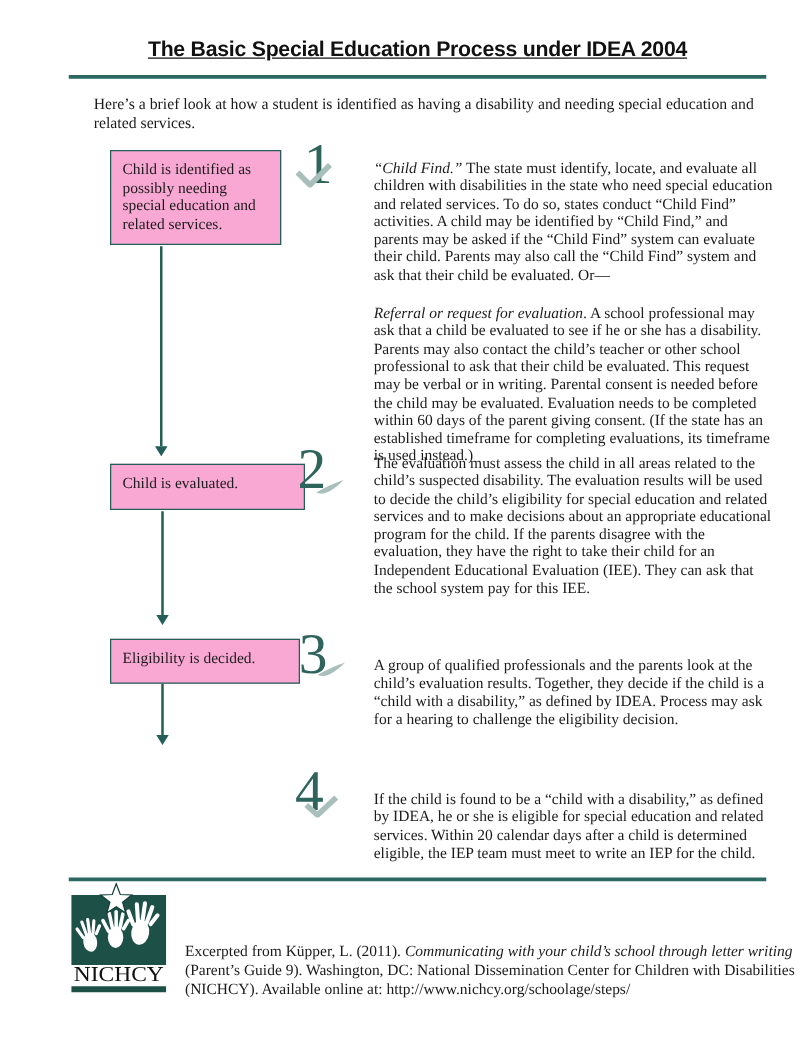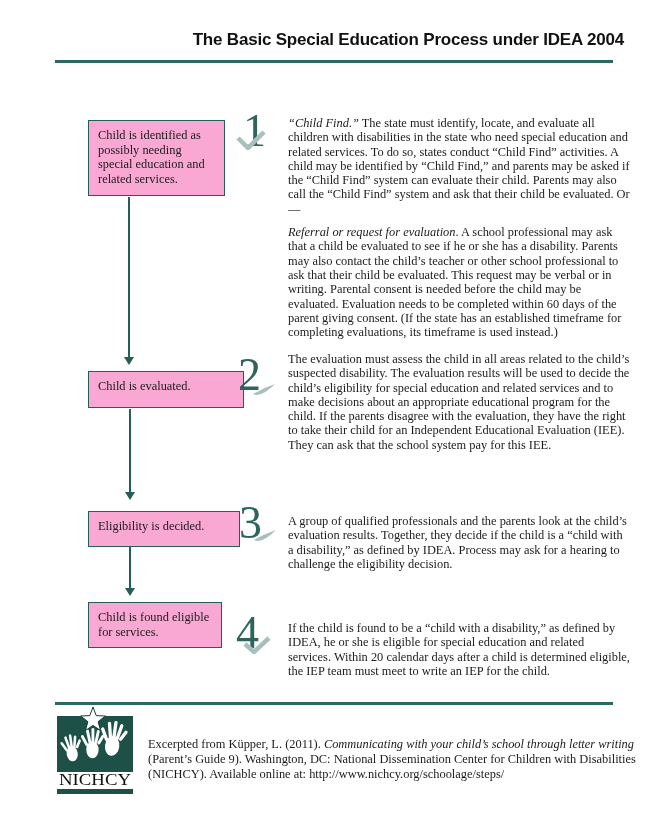--- a/index.html
+++ b/index.html
@@ -1,23 +1,23 @@
 <!DOCTYPE html>
 <html><head>
 <meta charset="utf-8">
 <style>
   html,body { margin:0; padding:0; background:#ffffff; }
   .page {
     position:relative; width:647px; height:836px; background:#ffffff;
     font-family:"Liberation Serif", serif; color:#1b1b1b; overflow:hidden;
   }
   .doc-title {
-    position:absolute; left:66px; top:30px; width:558px; text-align:right;
+    position:absolute; left:55px; top:30px; width:558px; text-align:center;
     font-family:"Liberation Sans", sans-serif; font-weight:bold; font-size:17px;
-    color:#111111; letter-spacing:-0.2px;
+    color:#111111; letter-spacing:-0.2px;text-decoration:underline;
   }
   .rule { position:absolute; height:3px; background:#2a6861; }
   .rule-top { left:55px; top:60px; width:558px; }
   .rule-bottom { left:55px; top:702px; width:558px; }
   .intro {
     position:absolute; left:75px; top:76px; width:542px;
     font-size:12.6px; line-height:14.8px;
   }
   .flow-box {
     position:absolute; box-sizing:border-box; border:1.5px solid #235e58;
@@ -41,48 +41,48 @@
     font-size:46px; line-height:1; color:#2f645d; font-weight:normal;
   }
   .step-num .swoosh { position:absolute; }
   #step-num-1 { left:243px; top:108px; }
   #step-num-2 { left:238px; top:352px; }
   #step-num-3 { left:239px; top:500px; }
   #step-num-4 { left:236px; top:610px; }
   .step-text {
     position:absolute; width:352px; font-size:12.4px; line-height:14.3px;
   }
-  .step-text p { margin:5px; }
+  .step-text p { margin:16px; }
   .step-text p + p { margin-top:9px; }
   #step-text-1 { left:283px; top:111px; }
   #step-text-2 { left:283px; top:347px;font-family:Liberation Serif, serif; }
   #step-text-3 { left:283px; top:509px; }
   #step-text-4 { left:283px; top:616px; }
   .logo { position:absolute; left:57px; top:706px; }
   .citation {
-    position:absolute; left:148px; top:737px; width:490px;
+    position:absolute; left:148px; top:754px; width:490px;
     font-size:12.4px; line-height:14.8px;
   }
 </style>
 </head>
 <body>
 
 <div class="page">
 
   <div class="doc-title">The Basic Special Education Process under IDEA 2004</div>
   <div class="rule rule-top"></div>
 
+  <div class="intro">Here’s a brief look at how a student is identified as having a disability and needing special education and related services.</div>
 
   <div class="flow-box" id="flow-box-1">Child is identified as possibly needing special education and related services.</div>
   <div class="arrow" id="arrow-1"></div>
   <div class="flow-box" id="flow-box-2">Child is evaluated.</div>
   <div class="arrow" id="arrow-2"></div>
   <div class="flow-box" id="flow-box-3">Eligibility is decided.</div>
   <div class="arrow" id="arrow-3"></div>
-  <div class="flow-box" id="flow-box-4">Child is found eligible for services.</div>
 
   <div class="step-num" id="step-num-1">
     <span>1</span>
     <svg class="swoosh" width="30" height="20" viewBox="0 0 30 20" style="left:-7px; bottom:4px;">
       <path d="M2,8 L12,18 L28,2" fill="none" stroke="#a9bfbb" stroke-width="4.5"></path>
     </svg>
   </div>
   <div class="step-text" id="step-text-1">
     <p><i>“Child Find.”</i><span> The state must identify, locate, and evaluate all children with disabilities in the state who need special education and related services. To do so, states conduct “Child Find” activities. A child may be identified by “Child Find,” and parents may be asked if the “Child Find” system can evaluate their child. Parents may also call the “Child Find” system and ask that their child be evaluated. Or—</span></p>
     <p><i>Referral or request for evaluation</i><span>. A school professional may ask that a child be evaluated to see if he or she has a disability. Parents may also contact the child’s teacher or other school professional to ask that their child be evaluated. This request may be verbal or in writing. Parental consent is needed before the child may be evaluated. Evaluation needs to be completed within 60 days of the parent giving consent. (If the state has an established timeframe for completing evaluations, its timeframe is used instead.)</span></p>

